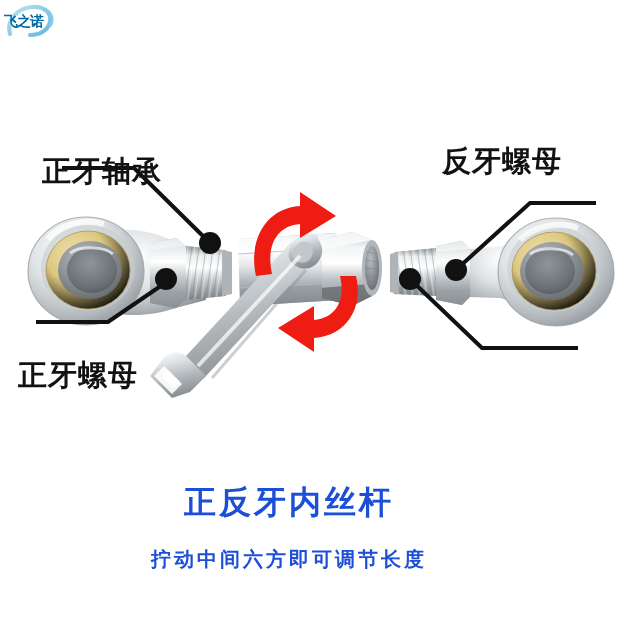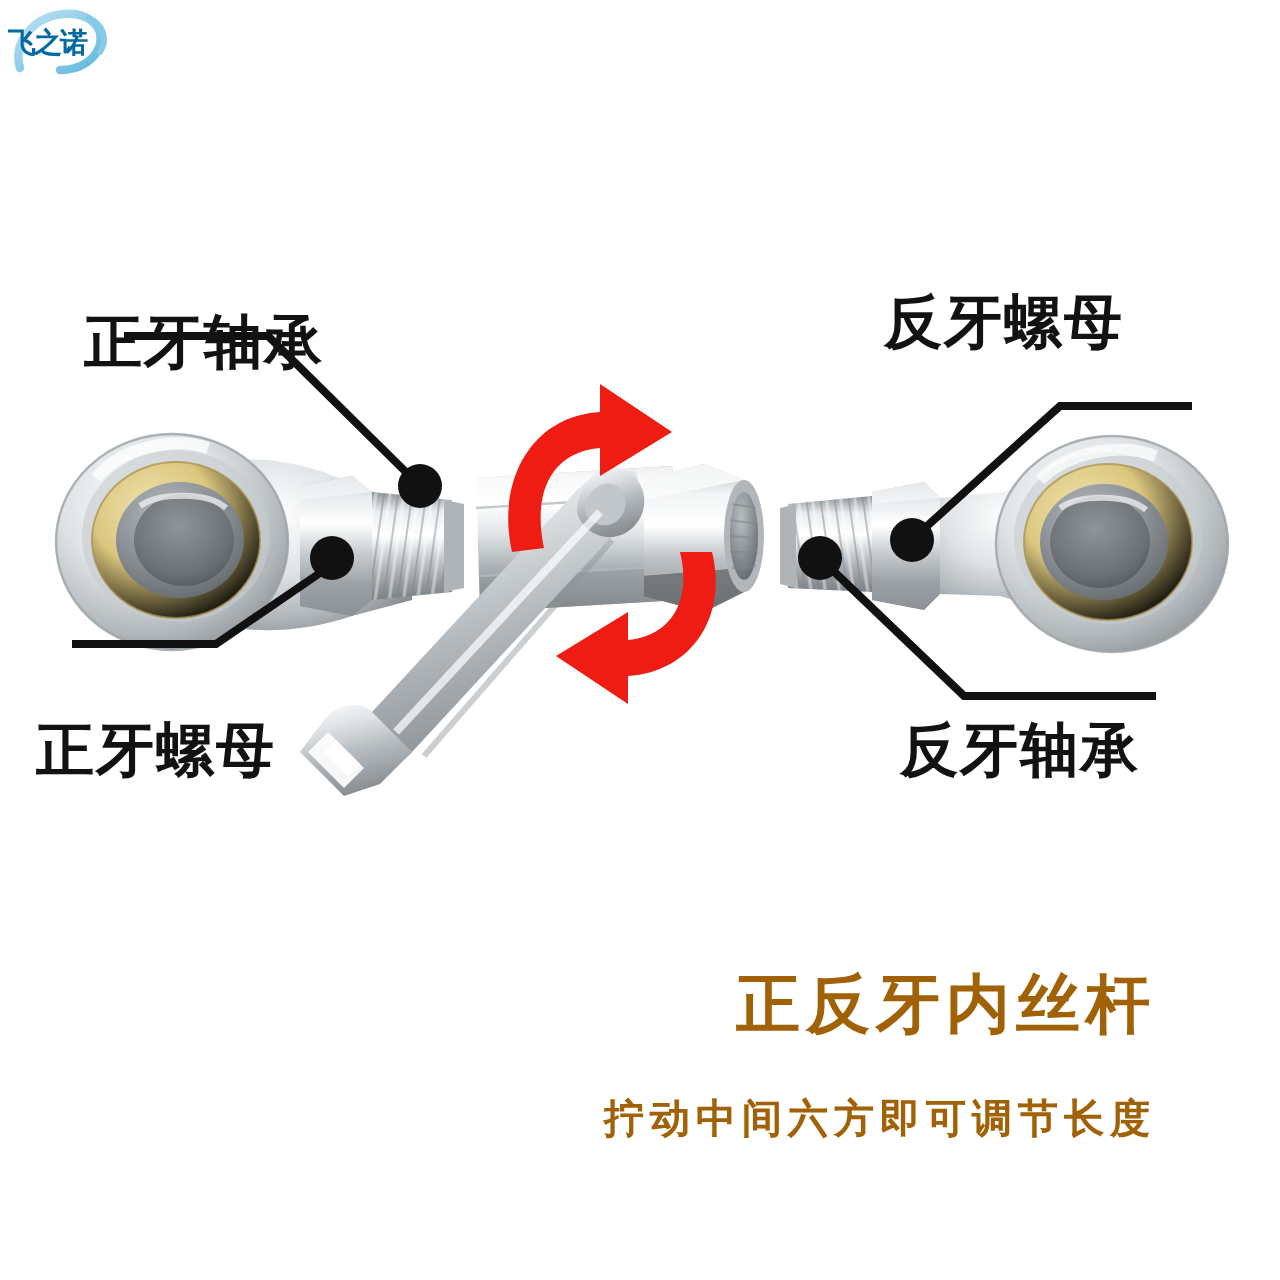--- a/index.html
+++ b/index.html
@@ -33,23 +33,23 @@
   }
   #label-tl{left:42px;top:116px;margin-top:36px;}
   #label-tr{left:442px;top:142px;}
   #label-bl{left:18px;top:356px;}
   #label-br{left:450px;top:356px;}
 
   
   .redline{
     position:absolute;
     width:578px;
-    text-align:right;
+    text-align:center;
     font-weight:bold;
-    color:#a16207;
+    color:#1d4ed8;
     letter-spacing:3px;
     font-family:"DejaVu Sans","Liberation Sans",sans-serif;
   }
   #red1{top:481px;font-size:32px;}
   #red2{top:546px;font-size:20px;}
 
   
   #art{position:absolute;left:0;top:0;width:640px;height:640px;}
 </style>
 </head>
@@ -265,19 +265,18 @@
   </svg>
 
   <div class="logo-text">飞之诺</div>
 
   <div class="label" id="label-tl">正牙轴承</div>
 
   <div class="label" id="label-tr">反牙螺母</div>
 
   <div class="label" id="label-bl">正牙螺母</div>
 
-  <div class="label" id="label-br">反牙轴承</div>
 
   <div class="redline" id="red1">正反牙内丝杆</div>
 
   <div class="redline" id="red2">拧动中间六方即可调节长度</div>
 
 </div>
 
 </body></html>

